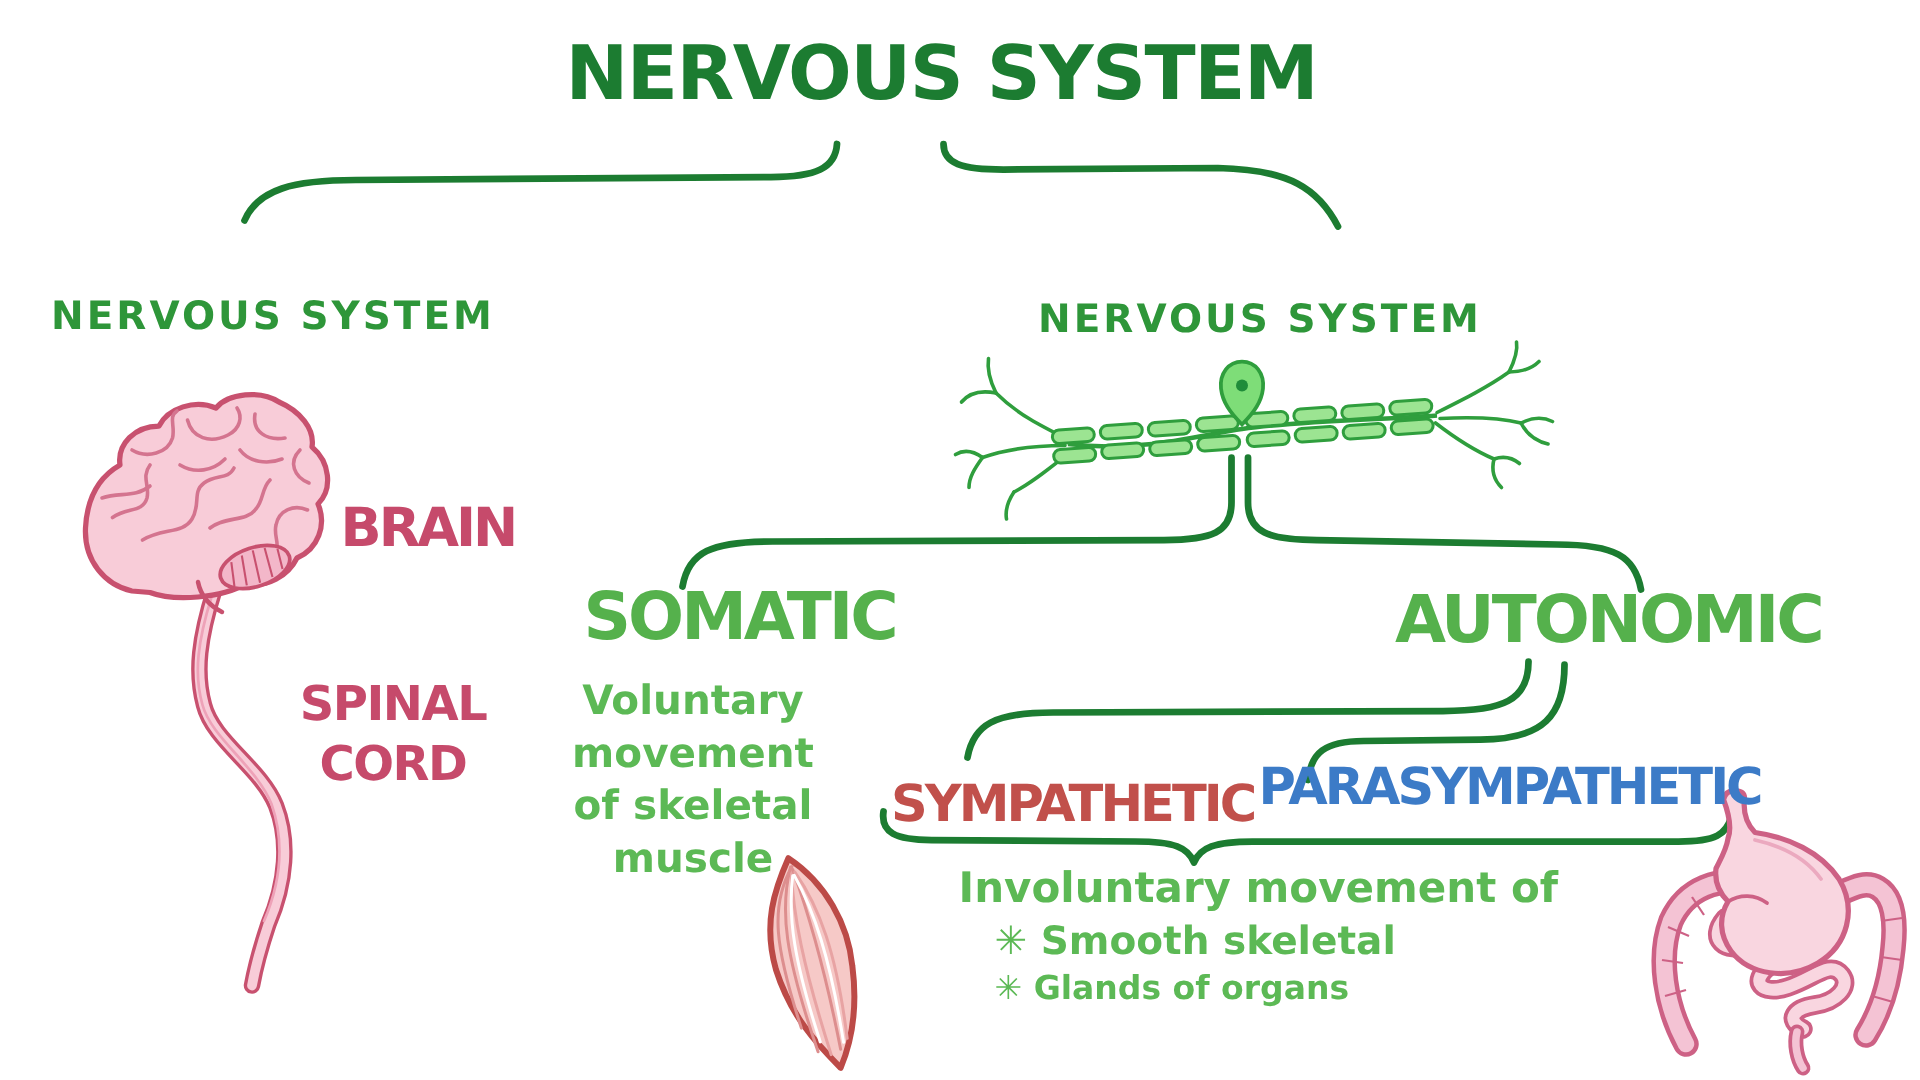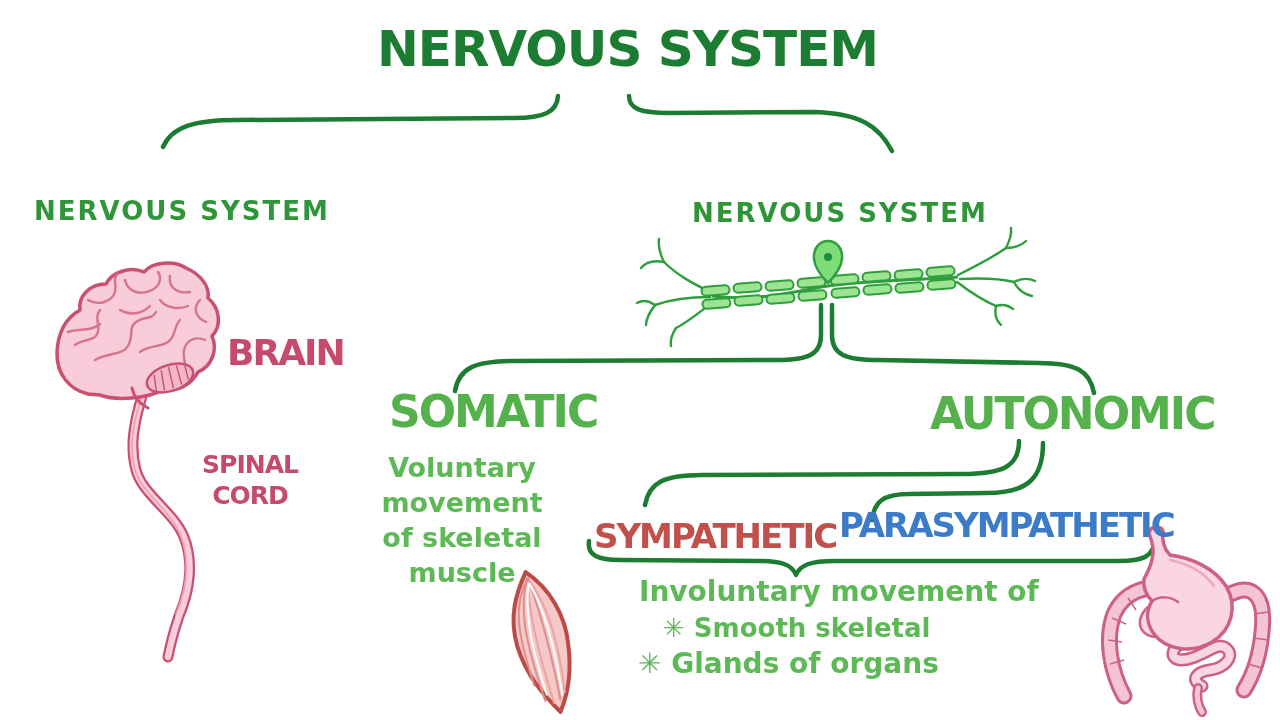--- a/index.html
+++ b/index.html
@@ -16,29 +16,29 @@
   .pink{color:#c64a6b;}
   .red{color:#c1504b;margin-top:13px;}
   .blue{color:#3c7bc7;text-align:center;}
 
   #main-title{left:377px;top:20px;width:460px;font-size:50px;letter-spacing:-1px;}
   #central-title{left:32px;top:147px;width:300px;font-size:44px;letter-spacing:-2px;}
   #central-subtitle{left:32px;top:196px;width:300px;font-size:26px;letter-spacing:2px;}
   #peripheral-title{left:690px;top:149px;width:300px;font-size:44px;letter-spacing:-2px;}
   #peripheral-subtitle{left:690px;top:198px;width:300px;font-size:26px;letter-spacing:2px;}
   #brain-label{left:227px;top:304px;font-size:36px;letter-spacing:-2px;margin-top:28px;}
-  #spinal-label{left:180px;top:449px;width:140px;font-size:25px;letter-spacing:-1px;line-height:1.25;}
+  #spinal-label{left:192px;top:449px;width:140px;font-size:32px;letter-spacing:-1px;line-height:1.25;}
   #somatic-title{left:389px;top:386px;width:200px;font-size:44px;letter-spacing:-2px;}
   #somatic-desc{left:357px;top:450px;width:210px;font-size:27px;line-height:1.3;}
   #autonomic-title{left:930px;top:388px;width:250px;font-size:44px;letter-spacing:-2px;}
   #sympathetic-label{left:594px;top:503px;font-size:34px;letter-spacing:-2px;}
   #parasympathetic-label{left:839px;top:505px;font-size:34px;letter-spacing:-2px;}
   #autonomic-desc{left:639px;top:575px;font-size:28px;}
   #bullet-0{left:663px;top:613px;font-size:26px;}
-  #bullet-1{left:638px;top:647px;font-size:28px;}
+  #bullet-1{left:663px;top:647px;font-size:22px;}
   svg{position:absolute;left:0;top:0;}
 </style>
 </head>
 <body>
 
 <div id="canvas">
 
   <svg width="1280" height="720" viewBox="0 0 1280 720">
 
     <g fill="none" stroke="#1c7c31" stroke-width="4.5" stroke-linecap="round" stroke-linejoin="round">

